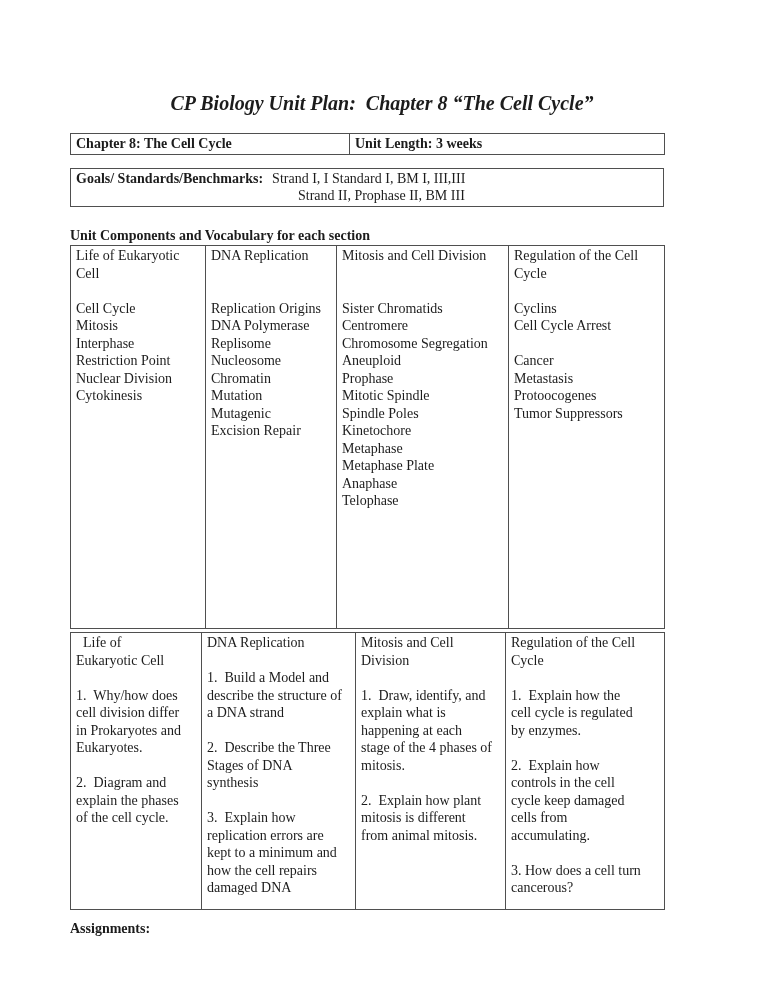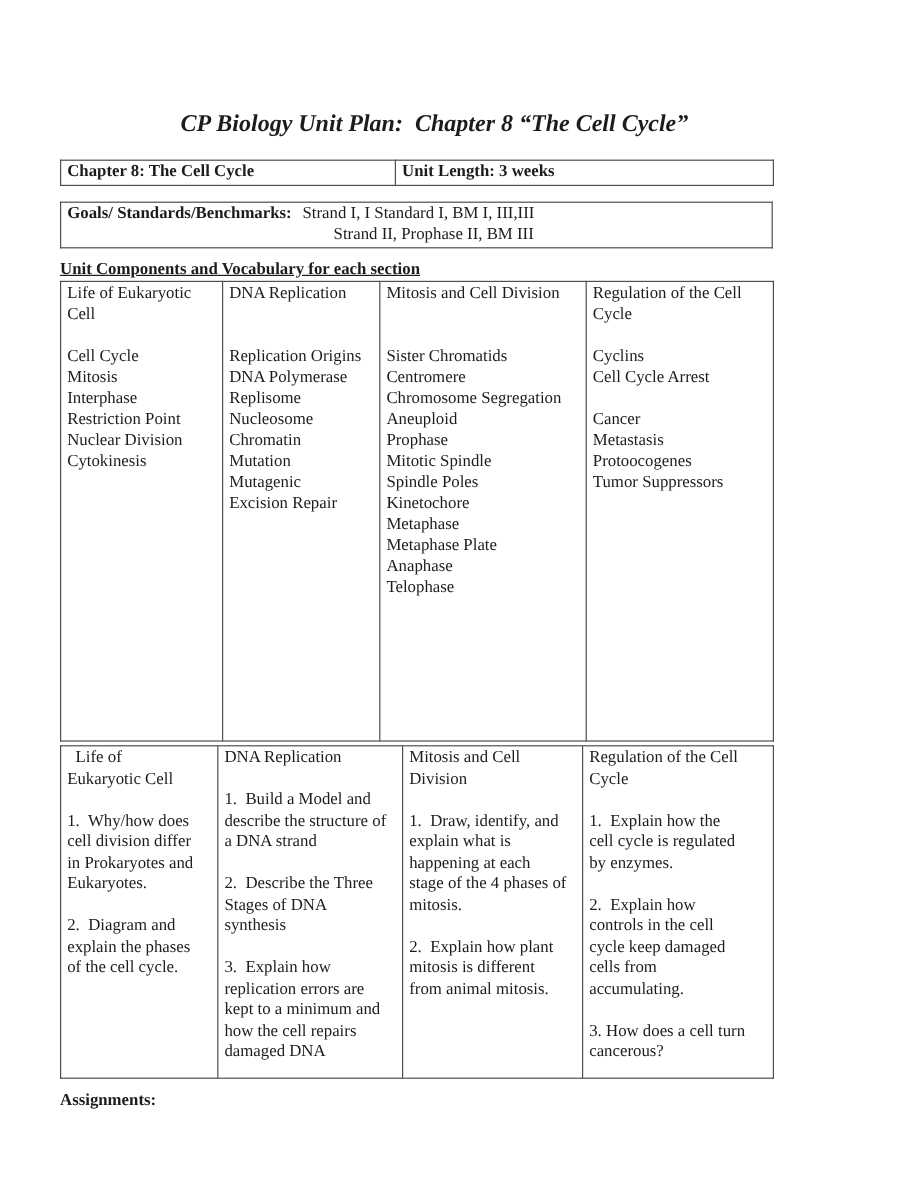--- a/index.html
+++ b/index.html
@@ -8,21 +8,21 @@
     width: 768px;
     height: 994px;
     background: #ffffff;
     font-family: "Liberation Serif", "DejaVu Serif", serif;
     font-size: 14px;
     color: #1c1c1c;
     overflow: hidden;
   }
   .content {
     position: absolute;
-    left: 50px;
+    left: 70px;
     top: 0;
     width: 624px;
   }
   .doc-title {
     width: 624px;
     margin: 0;
     padding-top: 90px;
     font-size: 20px;
     line-height: 26px;
     font-weight: bold;
@@ -46,21 +46,21 @@
   .goals-table { margin-top: 13px; }
   .goals-table td { padding-top: 2px; padding-bottom: 2px; }
   .goals-line { line-height: 17.5px; white-space: pre; }
   .goals-rest { margin-left: 9px; }
   .goals-line2 { padding-left: 222px; }
   .section-heading {
     font-weight: bold;
     line-height: 17.5px;
     white-space: pre;
   }
-  .vocab-heading { margin-top: 9px; text-decoration: underline; }
+  .vocab-heading { margin-top: 20px; }
   .objectives-heading { margin-top: 16px; }
   .assignments-heading { margin-top: 10px; }
   .vocab-table { margin-top: 1px; height: 384px; }
   .objectives-table { margin-top: 3px; height: 278px; }
   td.cell-lines { white-space: pre; }
   .assignments-box {
     margin-top: 3px;
     width: 554px;
     box-sizing: border-box;
     border: 1px solid #4f4f4f;

